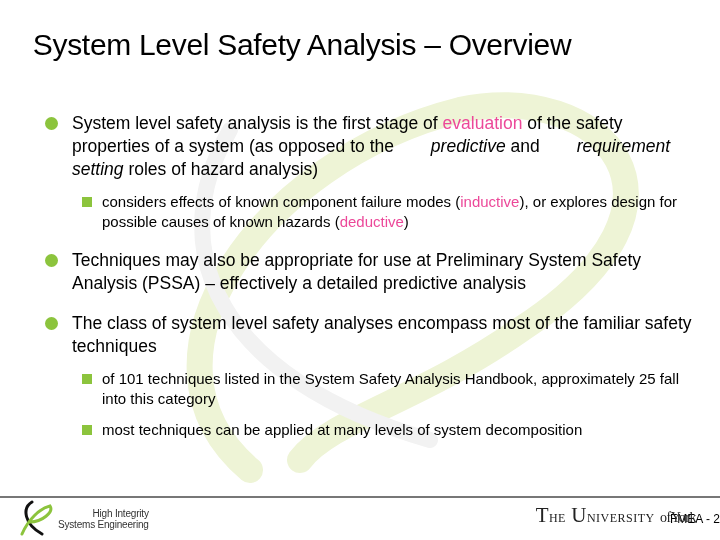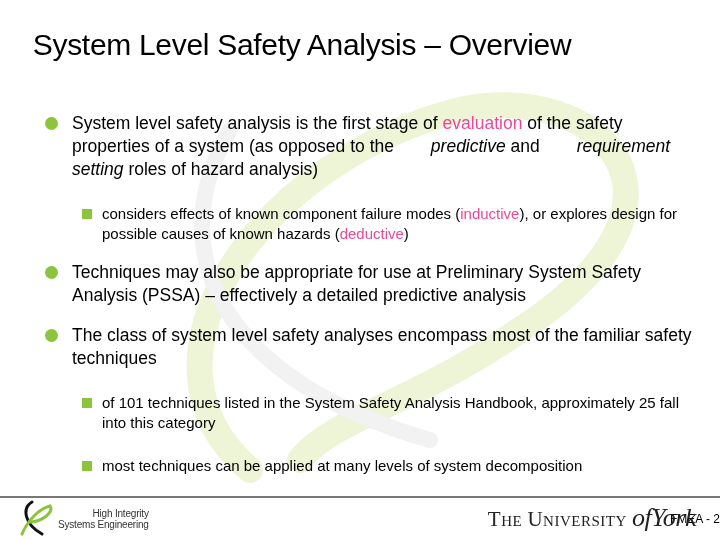--- a/index.html
+++ b/index.html
@@ -13,35 +13,35 @@
   .title {
     position: absolute; left: 0; top: 28px; width: 604px; text-align: center;
     font-size: 30px; letter-spacing: -0.3px; z-index: 1;
   }
   .content { position: absolute; left: 44px; top: 112px; width: 650px; z-index: 1; }
   .l1 { position: relative; padding-left: 28px; font-size: 17.5px; line-height: 23px; }
   .l1 .dot {
     position: absolute; left: 1px; top: 5px; width: 13px; height: 13px;
     border-radius: 50%; background: #8cc43d;
   }
-  .l2 { position: relative; padding-left: 58px; font-size: 15px; line-height: 20px; margin-top: 23px; }
+  .l2 { position: relative; padding-left: 58px; font-size: 15px; line-height: 20px; margin-top: 11px; }
   .l2 .sq {
     position: absolute; left: 38px; top: 5px; width: 10px; height: 10px; background: #8cc43d;
   }
   .gap { height: 17px; }
   .accent { color: #ec4899; }
   em { font-style: italic; margin-left: 32px; }
   .footer-rule { position: absolute; left: 0; top: 496px; width: 720px; height: 2px; background: #777; z-index: 1; }
   .hise { position: absolute; left: 18px; top: 500px; display: flex; align-items: center; z-index: 1; text-align: right; }
   .hise-text { font-size: 10px; line-height: 11px; color: #333; margin-left: 4px; letter-spacing: -0.2px; }
   .page-label { position: absolute; left: 0; width: 720px; top: 512px; text-align: right; font-size: 12px; z-index: 1; }
   .york { position: absolute; right: 24px; top: 503px; font-family: "Liberation Serif", serif; font-size: 19px; color: #222; z-index: 1; letter-spacing: 0.5px; }
   .york .big { font-size: 21px; }
-  .york .sm { font-size: 15px; margin-top: 32px; }
-  .york .script { font-style: italic; font-size: 26px; letter-spacing: -0.5px; }
+  .york .sm { font-size: 12px; margin-top: 32px; }
+  .york .script { font-size: 14px; letter-spacing: -0.5px; }
 </style>
 </head>
 <body>
 
 <svg class="watermark" viewBox="0 0 720 540">
   <path d="M250 470 C 120 360, 260 160, 460 110 C 600 80, 720 200, 520 330 C 420 400, 330 420, 300 460" fill="none" stroke="#eef4d6" stroke-width="26" stroke-linecap="round"></path>
   <path d="M230 130 C 160 250, 220 380, 430 440" fill="none" stroke="#f2f2f2" stroke-width="16" stroke-linecap="round"></path>
 </svg>
 
 <div class="title">System Level Safety Analysis – Overview</div>

